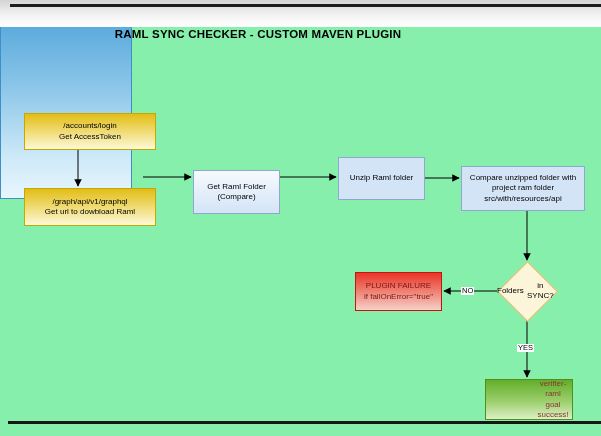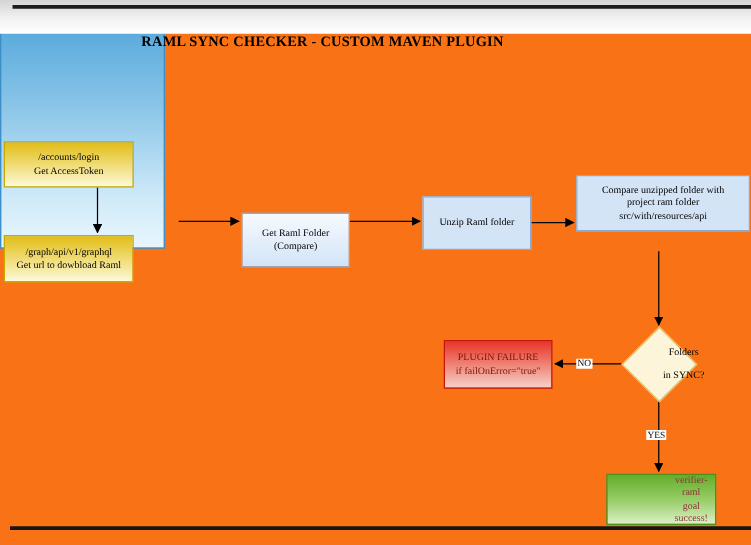--- a/index.html
+++ b/index.html
@@ -1,19 +1,19 @@
 <!DOCTYPE html>
 <html><head>
 <meta charset="utf-8">
 <style>
   html,body { margin:0; padding:0; background:#fff; }
   .canvas {
     position:relative; width:601px; height:436px;
-    background:#f97316; overflow:hidden;
-    font-family:Liberation Serif, serif;
+    background:#86efac; overflow:hidden;
+    font-family:Liberation Sans, sans-serif;
     color:#000;
   }
   
   .top-strip {
     position:absolute; left:0; top:0; width:601px; height:27px;
     background:linear-gradient(#d4d4d4, #f2f2f2 55%, #ffffff);
   }
   .top-bar {
     position:absolute; left:10px; top:4px; width:591px; height:3px;
     background:#1c1c1c;
@@ -33,50 +33,50 @@
     align-items:center; justify-content:center;
     text-align:center; font-size:8px; line-height:1.3;
     box-sizing:border-box;
   }
   .cloudhub {
     left:13px; top:81px; width:130px; height:197px;
     background:linear-gradient(180deg,#47a0d8 0%, #8ec7e9 45%, #cfeaf8 80%, #e8f6fd 100%);
     border:1px solid #3d90c7;
   }
   .api-step {
-    position:absolute; left:3px; width:104px;
+    position:absolute; left:24px; width:132px;
     background:linear-gradient(180deg,#e2bd17 0%, #eed86a 45%, #fcf9d8 100%);
     border:1px solid #c8a800;
     display:flex; flex-direction:column; align-items:center; justify-content:center;
     text-align:center; font-size:8px; line-height:1.3; box-sizing:border-box;
   }
   .api-step.login   { top:113px; height:37px; }
   .api-step.graphql { top:188px; height:38px; }
   .cloudhub-label {
     position:absolute; left:13px; top:246px; width:130px;
     text-align:center; font-size:9px; line-height:1.35;
   }
   .process {
     background:#d4e4f7;
     border:1px solid #8ea9ce;
   }
   .process.get-raml {
     left:193px; top:170px; width:87px; height:44px;
     background:linear-gradient(180deg,#f6fafe 0%, #d3e4f7 100%);
   }
   .process.unzip   { left:338px; top:157px; width:87px; height:43px; }
-  .process.compare { left:461px; top:140px; width:139px; height:45px; }
+  .process.compare { left:461px; top:166px; width:124px; height:45px; }
   .diamond-shape {
     position:absolute; left:506px; top:270px; width:41px; height:41px;
     background:#fcf5d9; border:1px solid #d6bc6b;
     transform:rotate(45deg);
   }
   .diamond-text {
-    position:absolute; left:517px; top:277px; width:60px; height:28px;
-    display:flex; flex-direction:column; align-items:center; justify-content:space-between;
+    position:absolute; left:497px; top:277px; width:60px; height:28px;
+    display:flex; flex-direction:row; align-items:center; justify-content:flex-end;
     text-align:center; font-size:8px; line-height:1.3;
   }
   .failure {
     left:355px; top:272px; width:87px; height:39px;
     background:linear-gradient(180deg,#e93528 0%, #ef8a7c 55%, #f6d0ca 100%);
     border:1px solid #c3160c;
     color:#7a1610;
   }
   .success {
     left:485px; top:379px; width:88px; height:41px;

